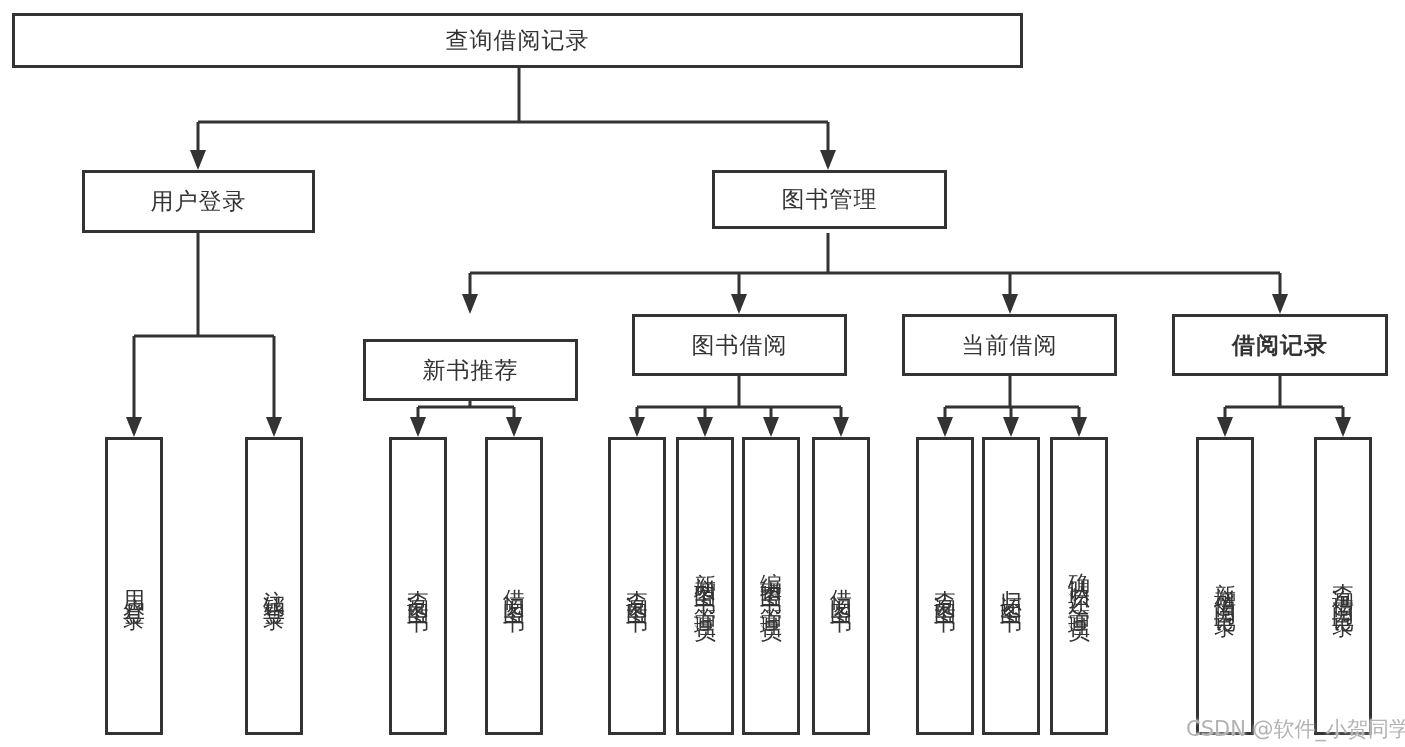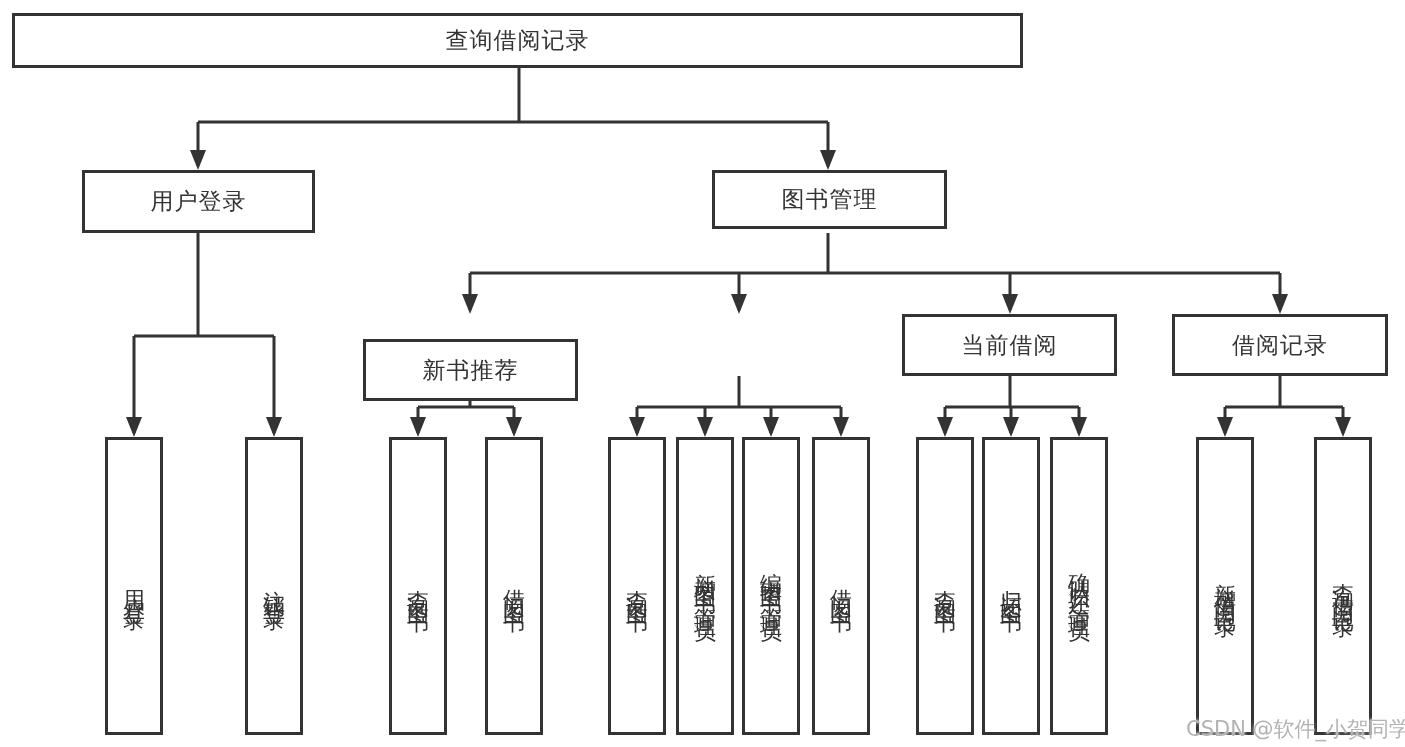--- a/index.html
+++ b/index.html
@@ -98,22 +98,23 @@
       <polygon points="1335,417 1351,417 1343,437"></polygon>
     </g>
   </svg>
 
   <div class="hnode" style="left:12px;top:13px;width:1011px;height:55px;">查询借阅记录</div>
 
   <div class="hnode" style="left:82px;top:170px;width:233px;height:63px;">用户登录</div>
   <div class="hnode" style="left:712px;top:170px;width:235px;height:59px;">图书管理</div>
 
   <div class="hnode" style="left:363px;top:314px;width:215px;height:62px;margin-top:25px;">新书推荐</div>
+  <div class="hnode" style="left:632px;top:314px;width:215px;height:62px;">图书借阅</div>
   <div class="hnode" style="left:902px;top:314px;width:215px;height:62px;">当前借阅</div>
-  <div class="hnode" style="left:1172px;top:314px;width:216px;height:62px;">借阅记录</div>
+  <div class="hnode" style="left:1172px;top:314px;width:216px;height:62px;font-weight:bold;">借阅记录</div>
 
   <div class="vnode" style="left:105px;top:437px;width:58px;height:298px;">用户登录</div>
   <div class="vnode" style="left:245px;top:437px;width:58px;height:298px;">注销登录</div>
 
   <div class="vnode" style="left:389px;top:437px;width:58px;height:298px;">查询图书</div>
   <div class="vnode" style="left:485px;top:437px;width:58px;height:298px;">借阅图书</div>
 
   <div class="vnode" style="left:608px;top:437px;width:58px;height:298px;">查询图书</div>
   <div class="vnode" style="left:676px;top:437px;width:58px;height:298px;">新增图书（管理员）</div>
   <div class="vnode" style="left:742px;top:437px;width:58px;height:298px;">编辑图书（管理员）</div>

